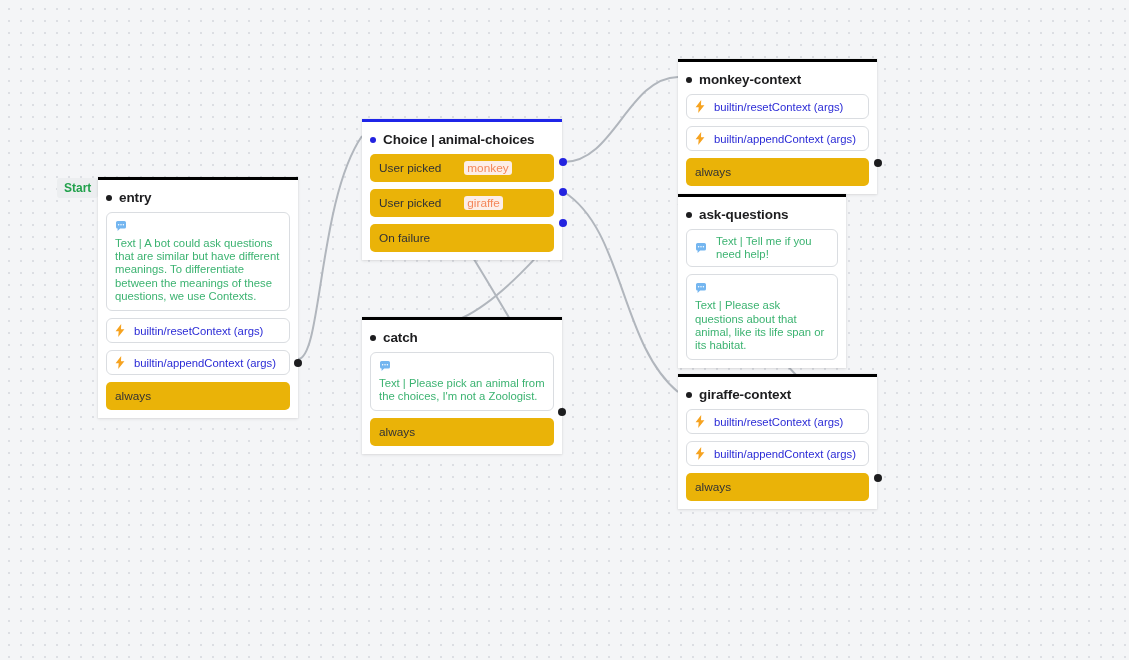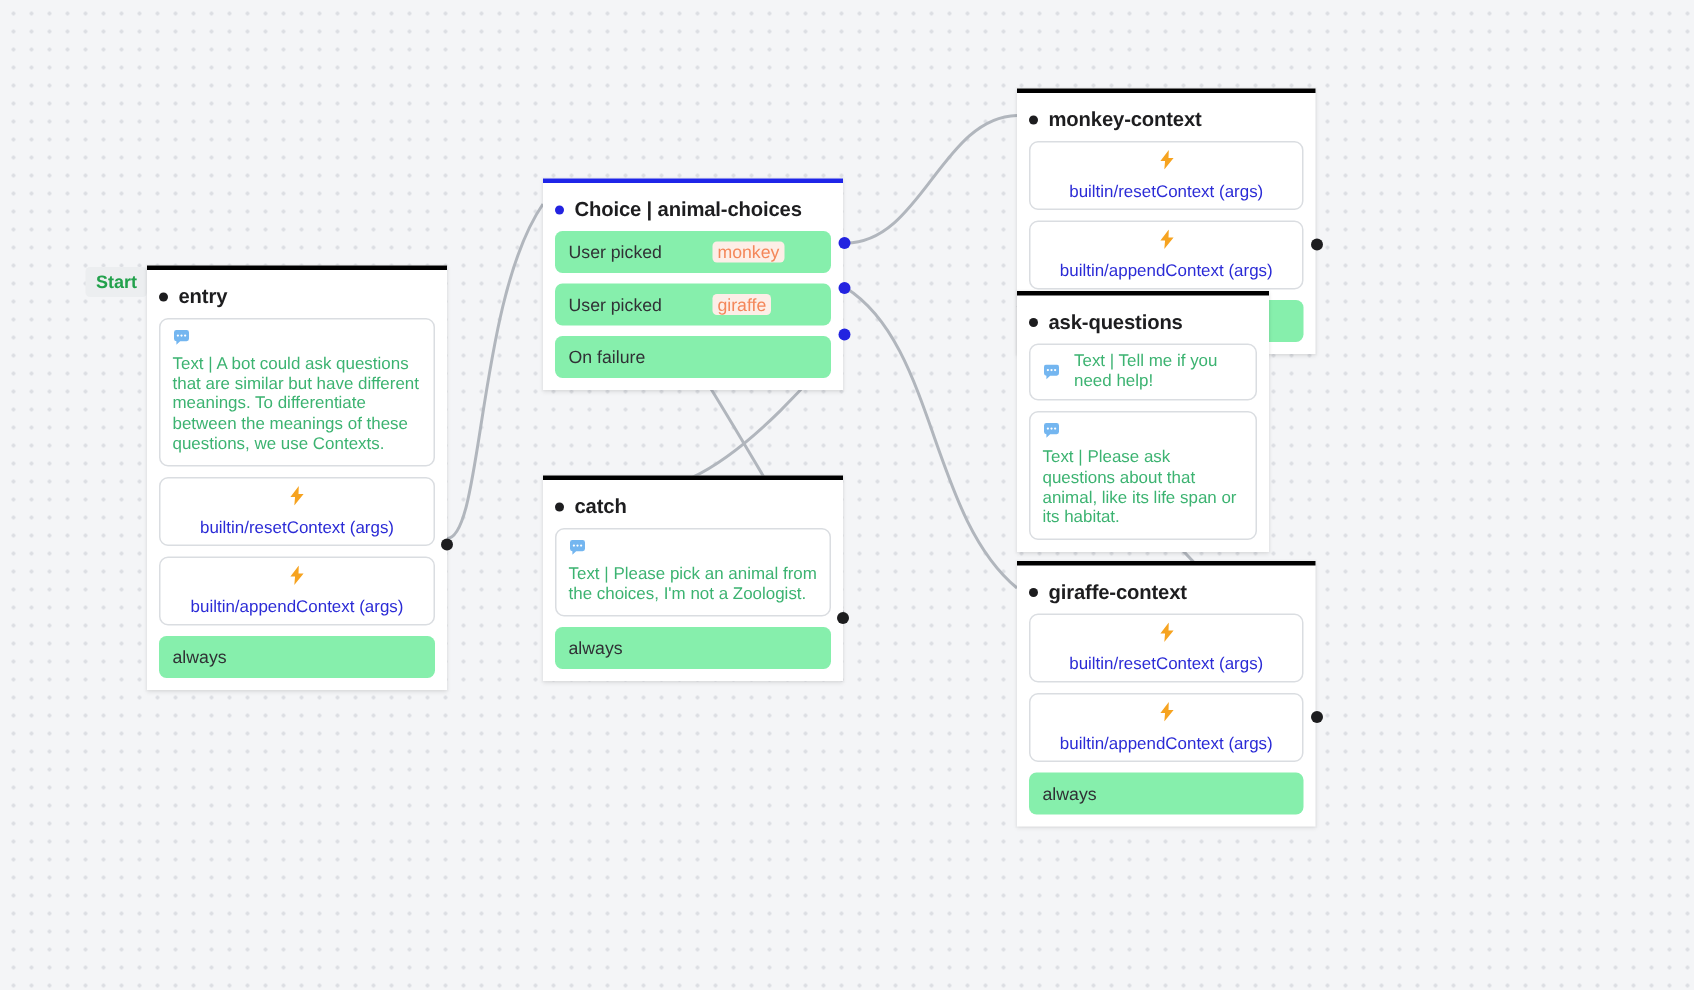--- a/index.html
+++ b/index.html
@@ -101,36 +101,35 @@
     padding: 5px 8px;
     display: flex;
     align-items: center;
     gap: 9px;
   }
   .item.action {
     padding: 5px 8px;
     display: flex;
     align-items: center;
     gap: 9px;
-    flex-direction: column;
   }
   .action-label {
     color: #2b2bd6;
     font-size: 11.3px;
   }
 
   .row-plain {
-    background: #86efac;
+    background: #eab308;
     border-radius: 5px;
     padding: 7px 9px;
     font-size: 11.8px;
     color: #303135;
     display: flex;
     align-items: flex-start;
-    gap: 18px;
+    gap: 7px;
   }
   .row-plain .val {
     color: #f4875a;
     background: #fdeee7;
     border-radius: 3px;
     padding: 0 3px;
     margin-left: 16px;
   }
 
   

